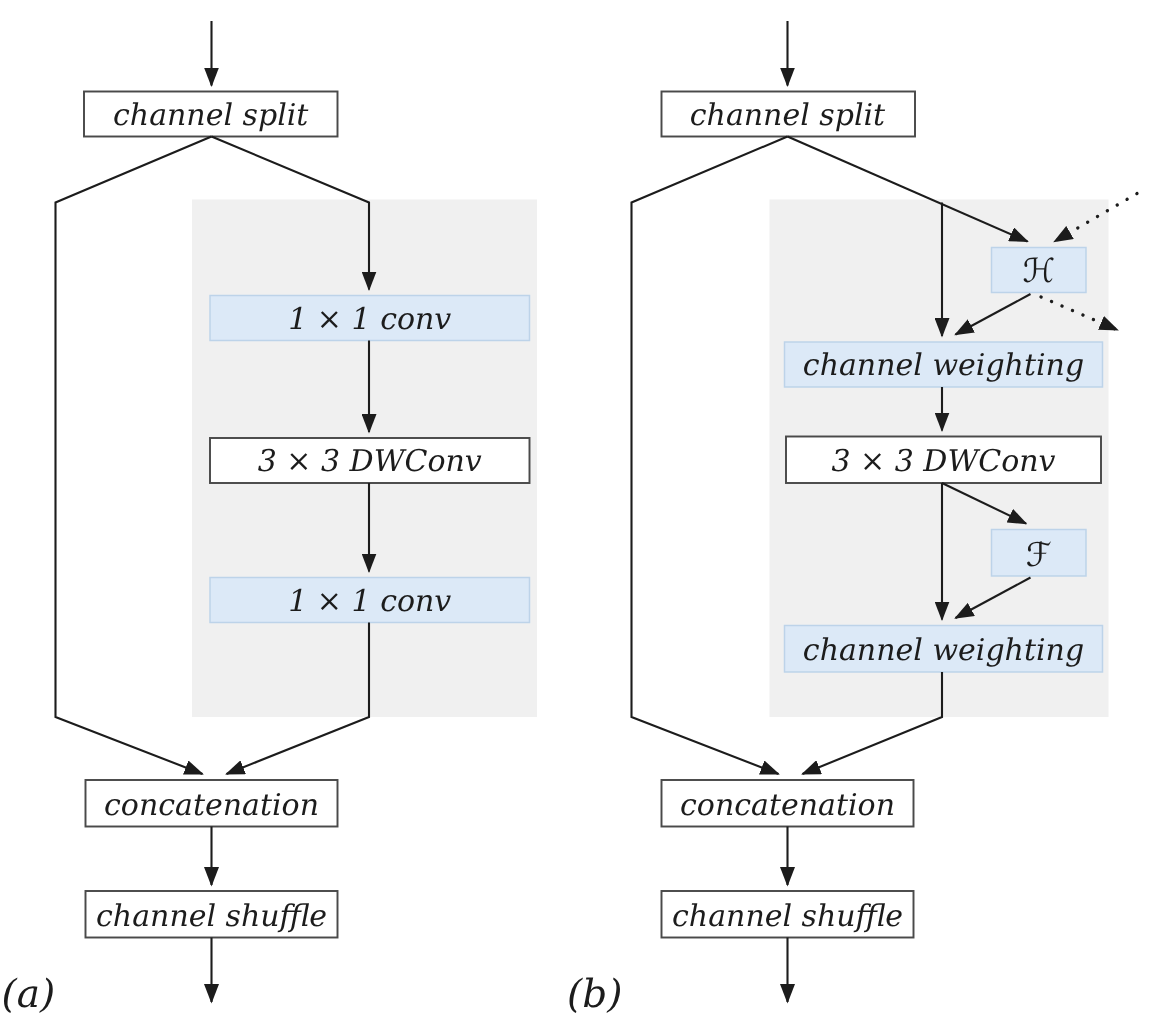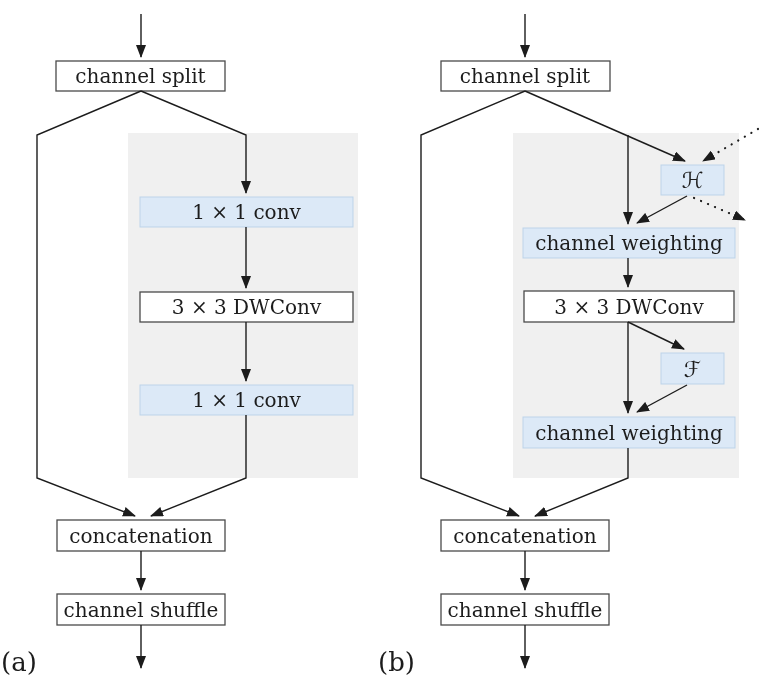--- a/index.html
+++ b/index.html
@@ -1,21 +1,21 @@
 <!DOCTYPE html>
 <html><head>
 <meta charset="utf-8">
 <style>
   html, body {
     margin: 0; padding: 0;
     background: #ffffff;
     width: 768px; height: 682px;
     overflow: hidden;
   }
-  .figure-wrap { position: relative; width: 614px; height: 682px; }
+  .figure-wrap { position: relative; width: 614px; height: 682px; font-style: italic; }
   svg { display: block; }
   .wire {
     stroke: #1c1c1c;
     stroke-width: 1.4;
     fill: none;
   }
   .dotted {
     stroke: #1c1c1c;
     stroke-width: 2.2;
     stroke-linecap: round;

